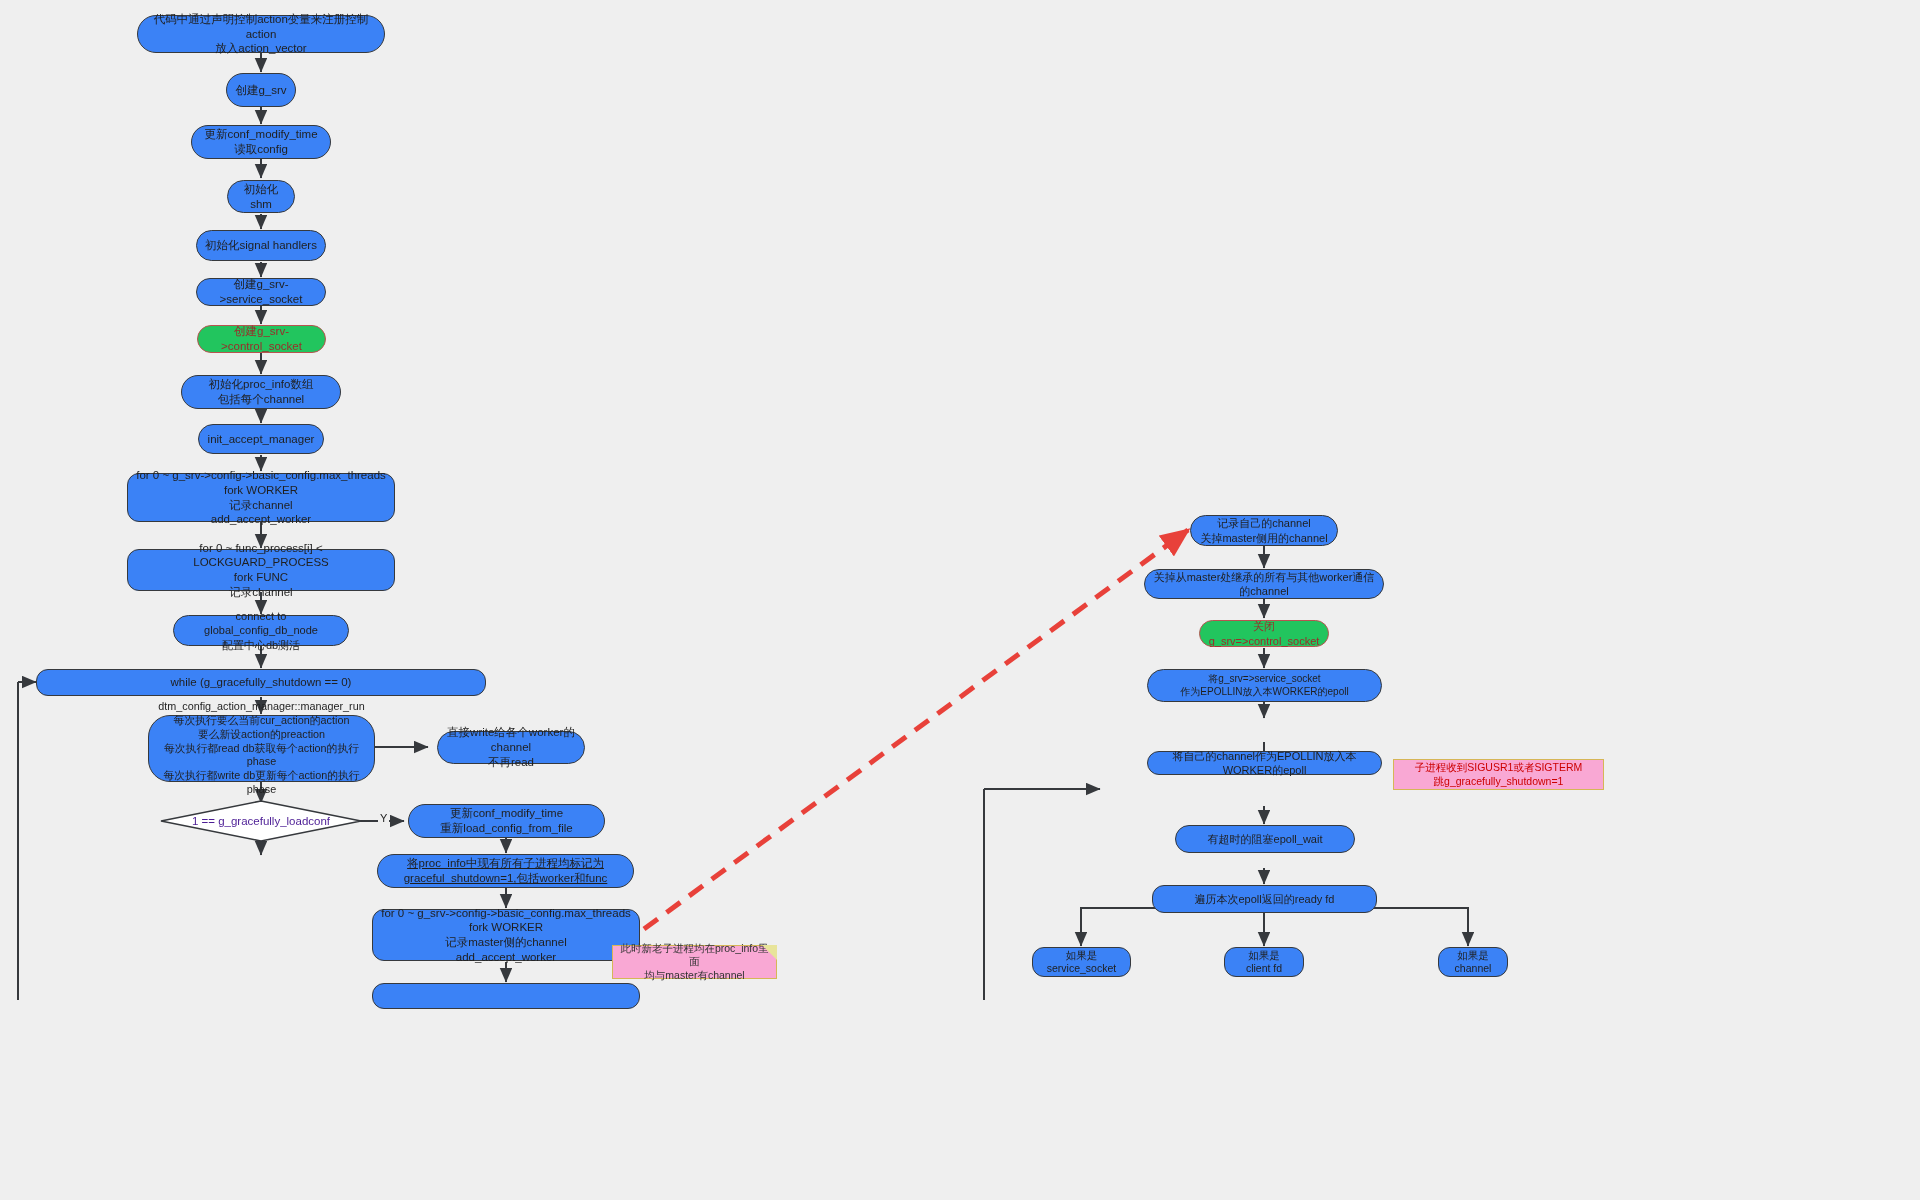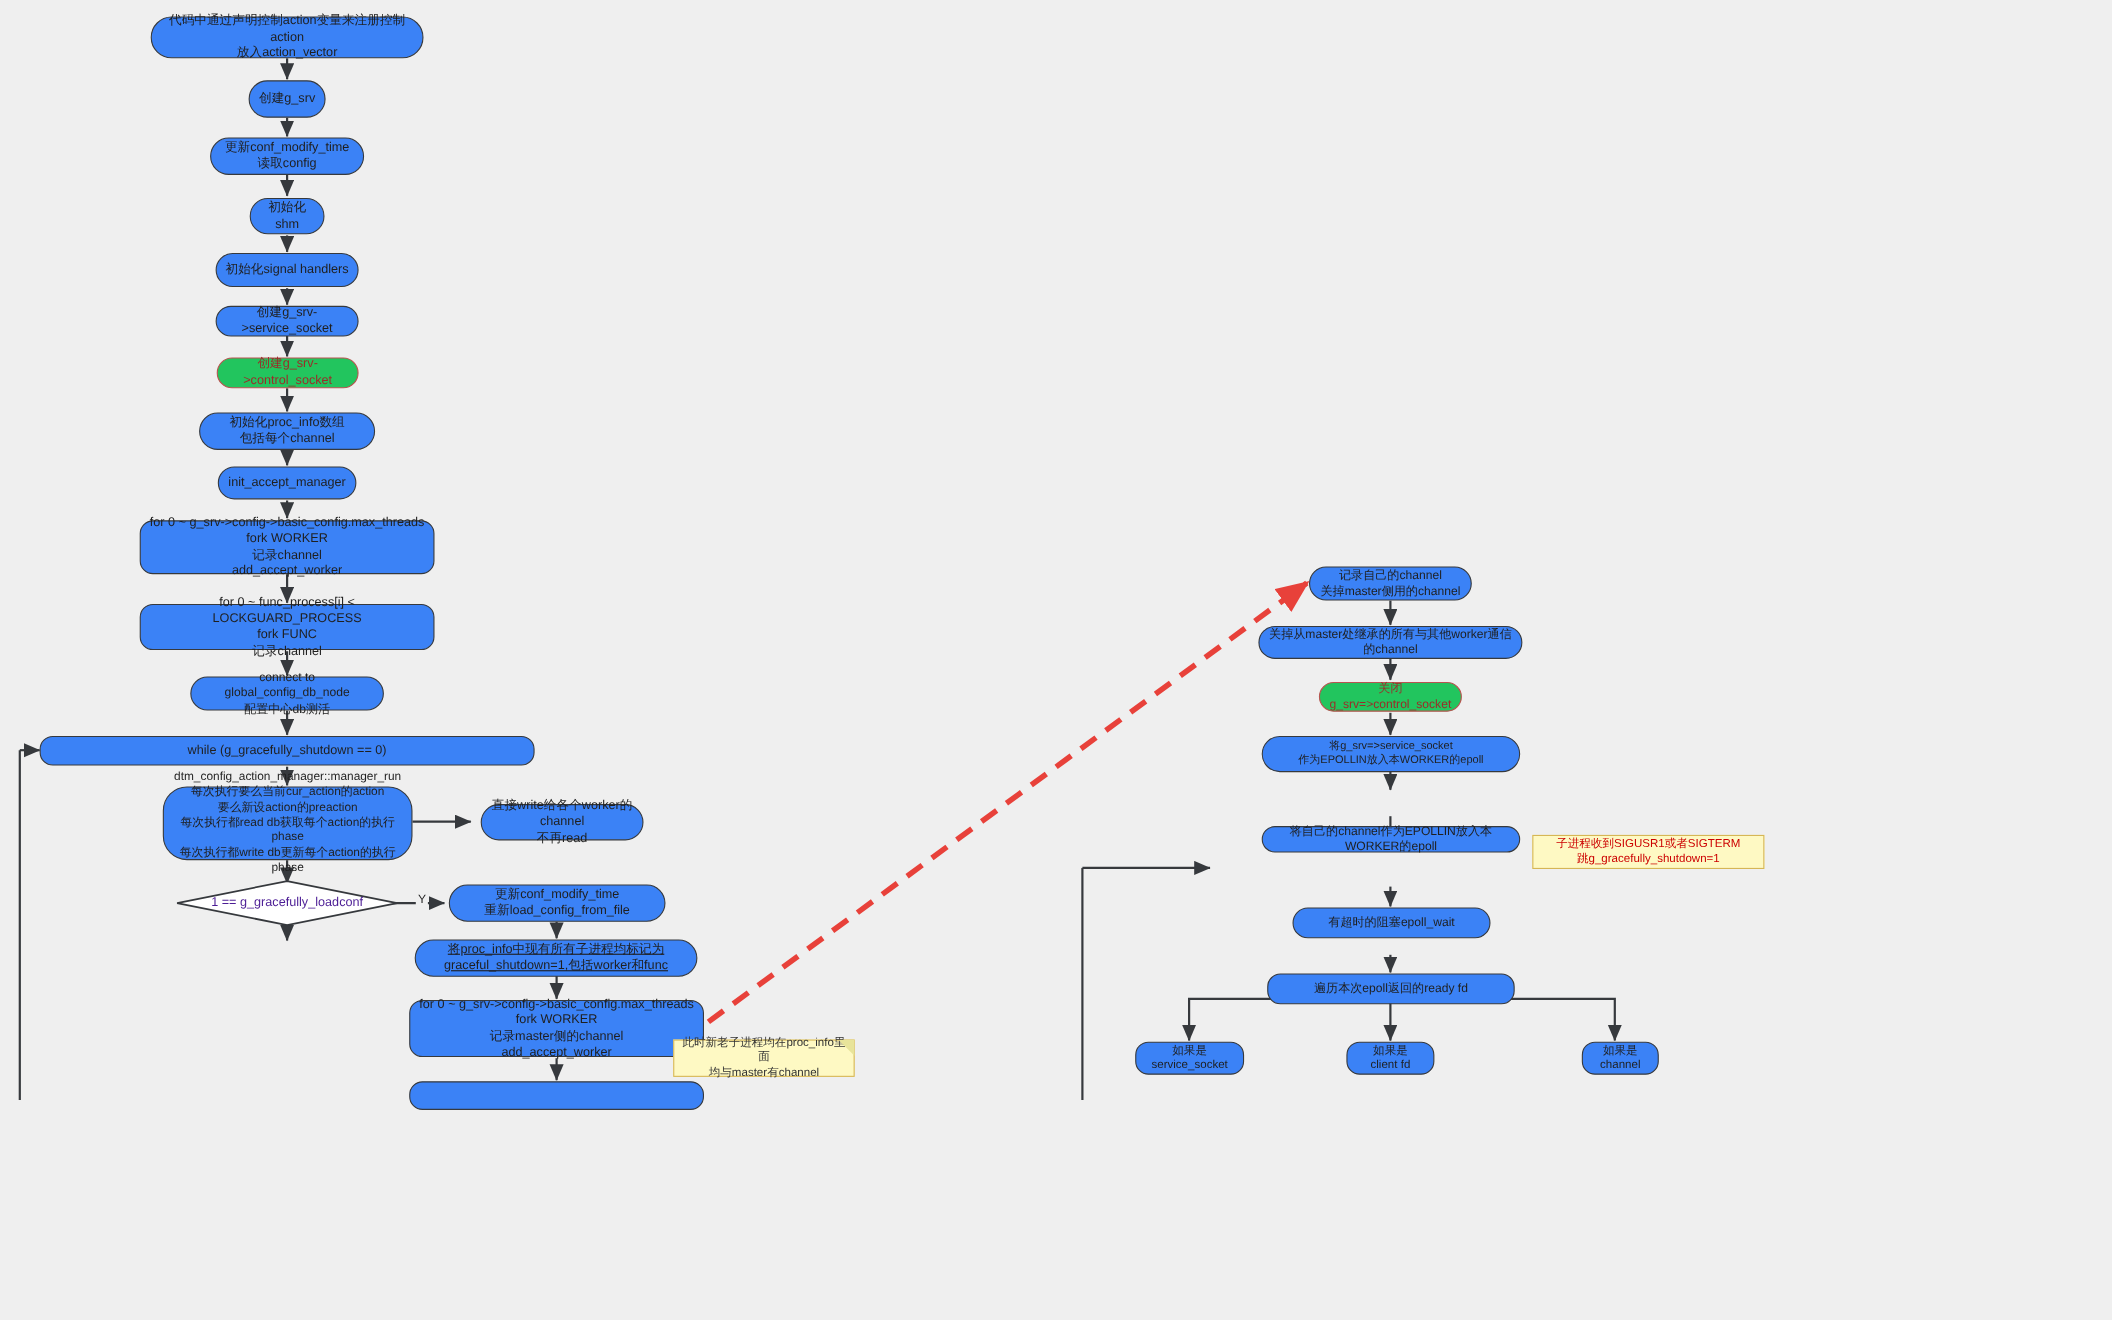--- a/index.html
+++ b/index.html
@@ -24,21 +24,21 @@
     line-height:1.28;
     white-space:pre-line;
     padding:2px 6px;
     letter-spacing:0px;
   }
   .pill{border-radius:22px;}
   .rect{border-radius:12px;}
   .hl{background:#22c55e;border-color:#b85450;color:#9a2d2a;}
   .note{
     position:absolute;box-sizing:border-box;
-    background:#fef9c3;border:1px solid #d6b656;
+    background:#f9a8d4;border:1px solid #d6b656;
     color:#333;display:flex;align-items:center;justify-content:center;
     text-align:center;white-space:pre-line;line-height:1.3;padding:3px 5px;
   }
   .note.red{color:#cc0000;}
   .edgelbl{
     position:absolute;background:#efefef;color:#1f1f1f;
     padding:0 2px;
   }
   svg.wires{position:absolute;left:0;top:0;width:1920px;height:1200px;
     pointer-events:none;}

